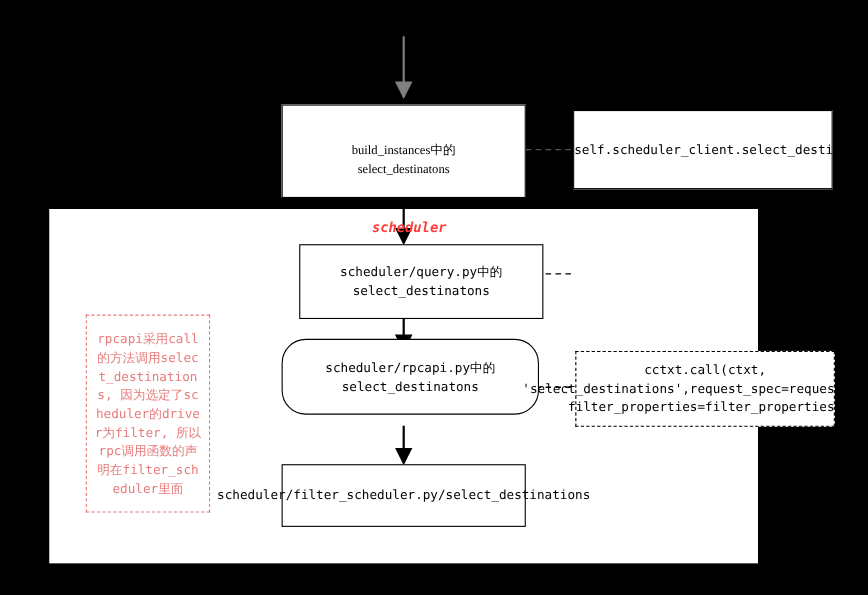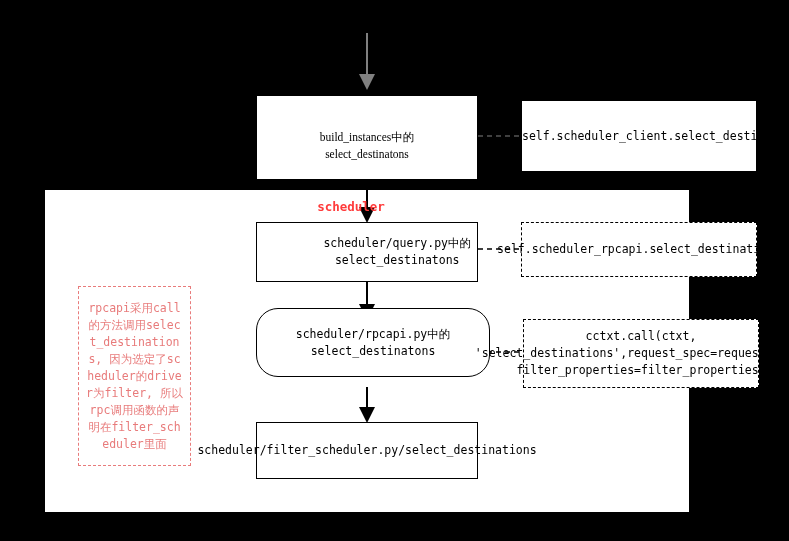--- a/index.html
+++ b/index.html
@@ -102,30 +102,27 @@
 
   <div class="box" style="left:256px; top:95px; width:222px; height:85px;">
     <span class="box-inner" style="margin-top:16px;font-family:Liberation Serif, serif;">build_instances中的
 select_destinatons</span>
   </div>
 
   <div class="box" style="left:521px; top:100px; width:236px; height:72px;">
     <span class="box-inner" style="text-align:left; width:100%; white-space:normal;">self.scheduler_client.select_destinations</span>
   </div>
 
-  <div class="title-label" style="left:240px; top:199px; width:222px;">scheduler</div>
+  <div class="title-label" style="left:261px; top:199px; width:222px;font-style:italic;">scheduler</div>
 
-  <div class="box" style="left:256px; top:222px; width:222px; height:60px;justify-content:flex-end;">
+  <div class="box" style="left:272px; top:222px; width:222px; height:68px;">
     <span class="box-inner">scheduler/query.py中的
 select_destinatons</span>
   </div>
 
-  <div class="box dashed" style="left:521px; top:222px; width:236px; height:55px;">
-    <span class="box-inner" style="white-space:normal;">self.scheduler_rpcapi.select_destinations</span>
-  </div>
 
   <div class="box" style="left:256px; top:308px; width:234px; height:69px;border-radius:22px;">
     <span class="box-inner">scheduler/rpcapi.py中的
 select_destinatons</span>
   </div>
 
   <div class="box dashed" style="left:523px; top:319px; width:236px; height:69px;">
     <span class="box-inner" style="white-space:pre-line;">cctxt.call(ctxt,
 'select_destinations',request_spec=request_spec,
 filter_properties=filter_properties)</span>

